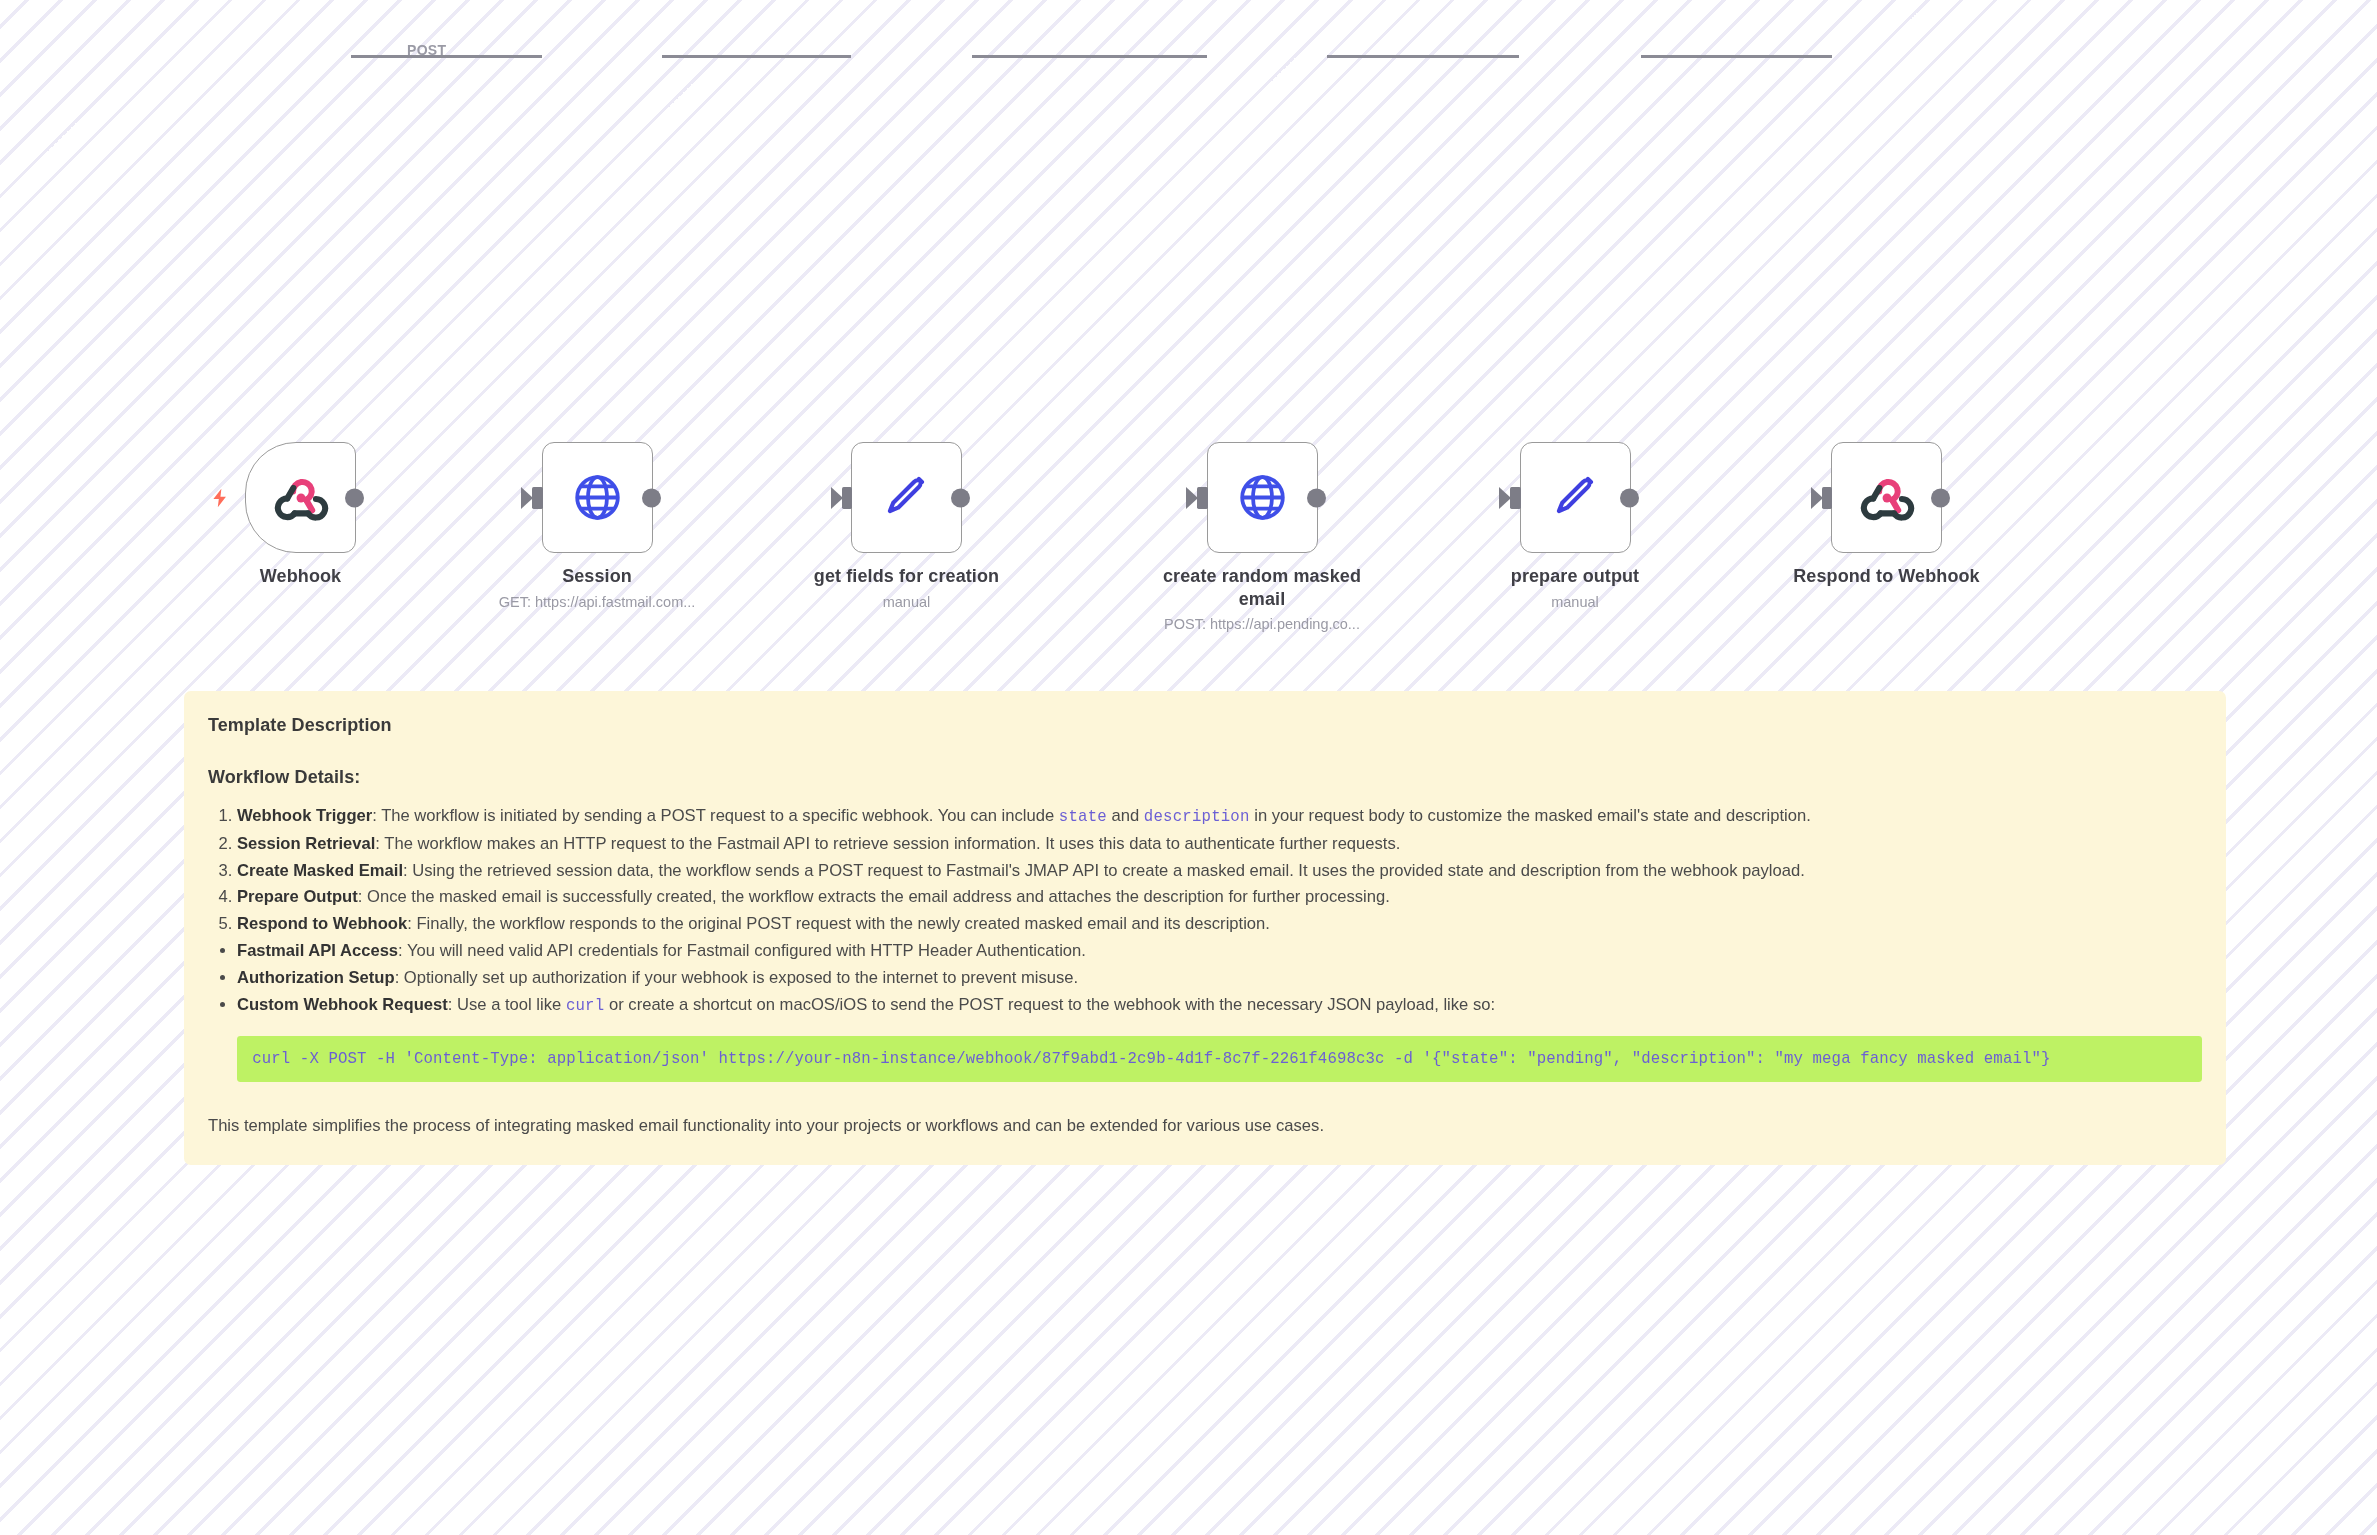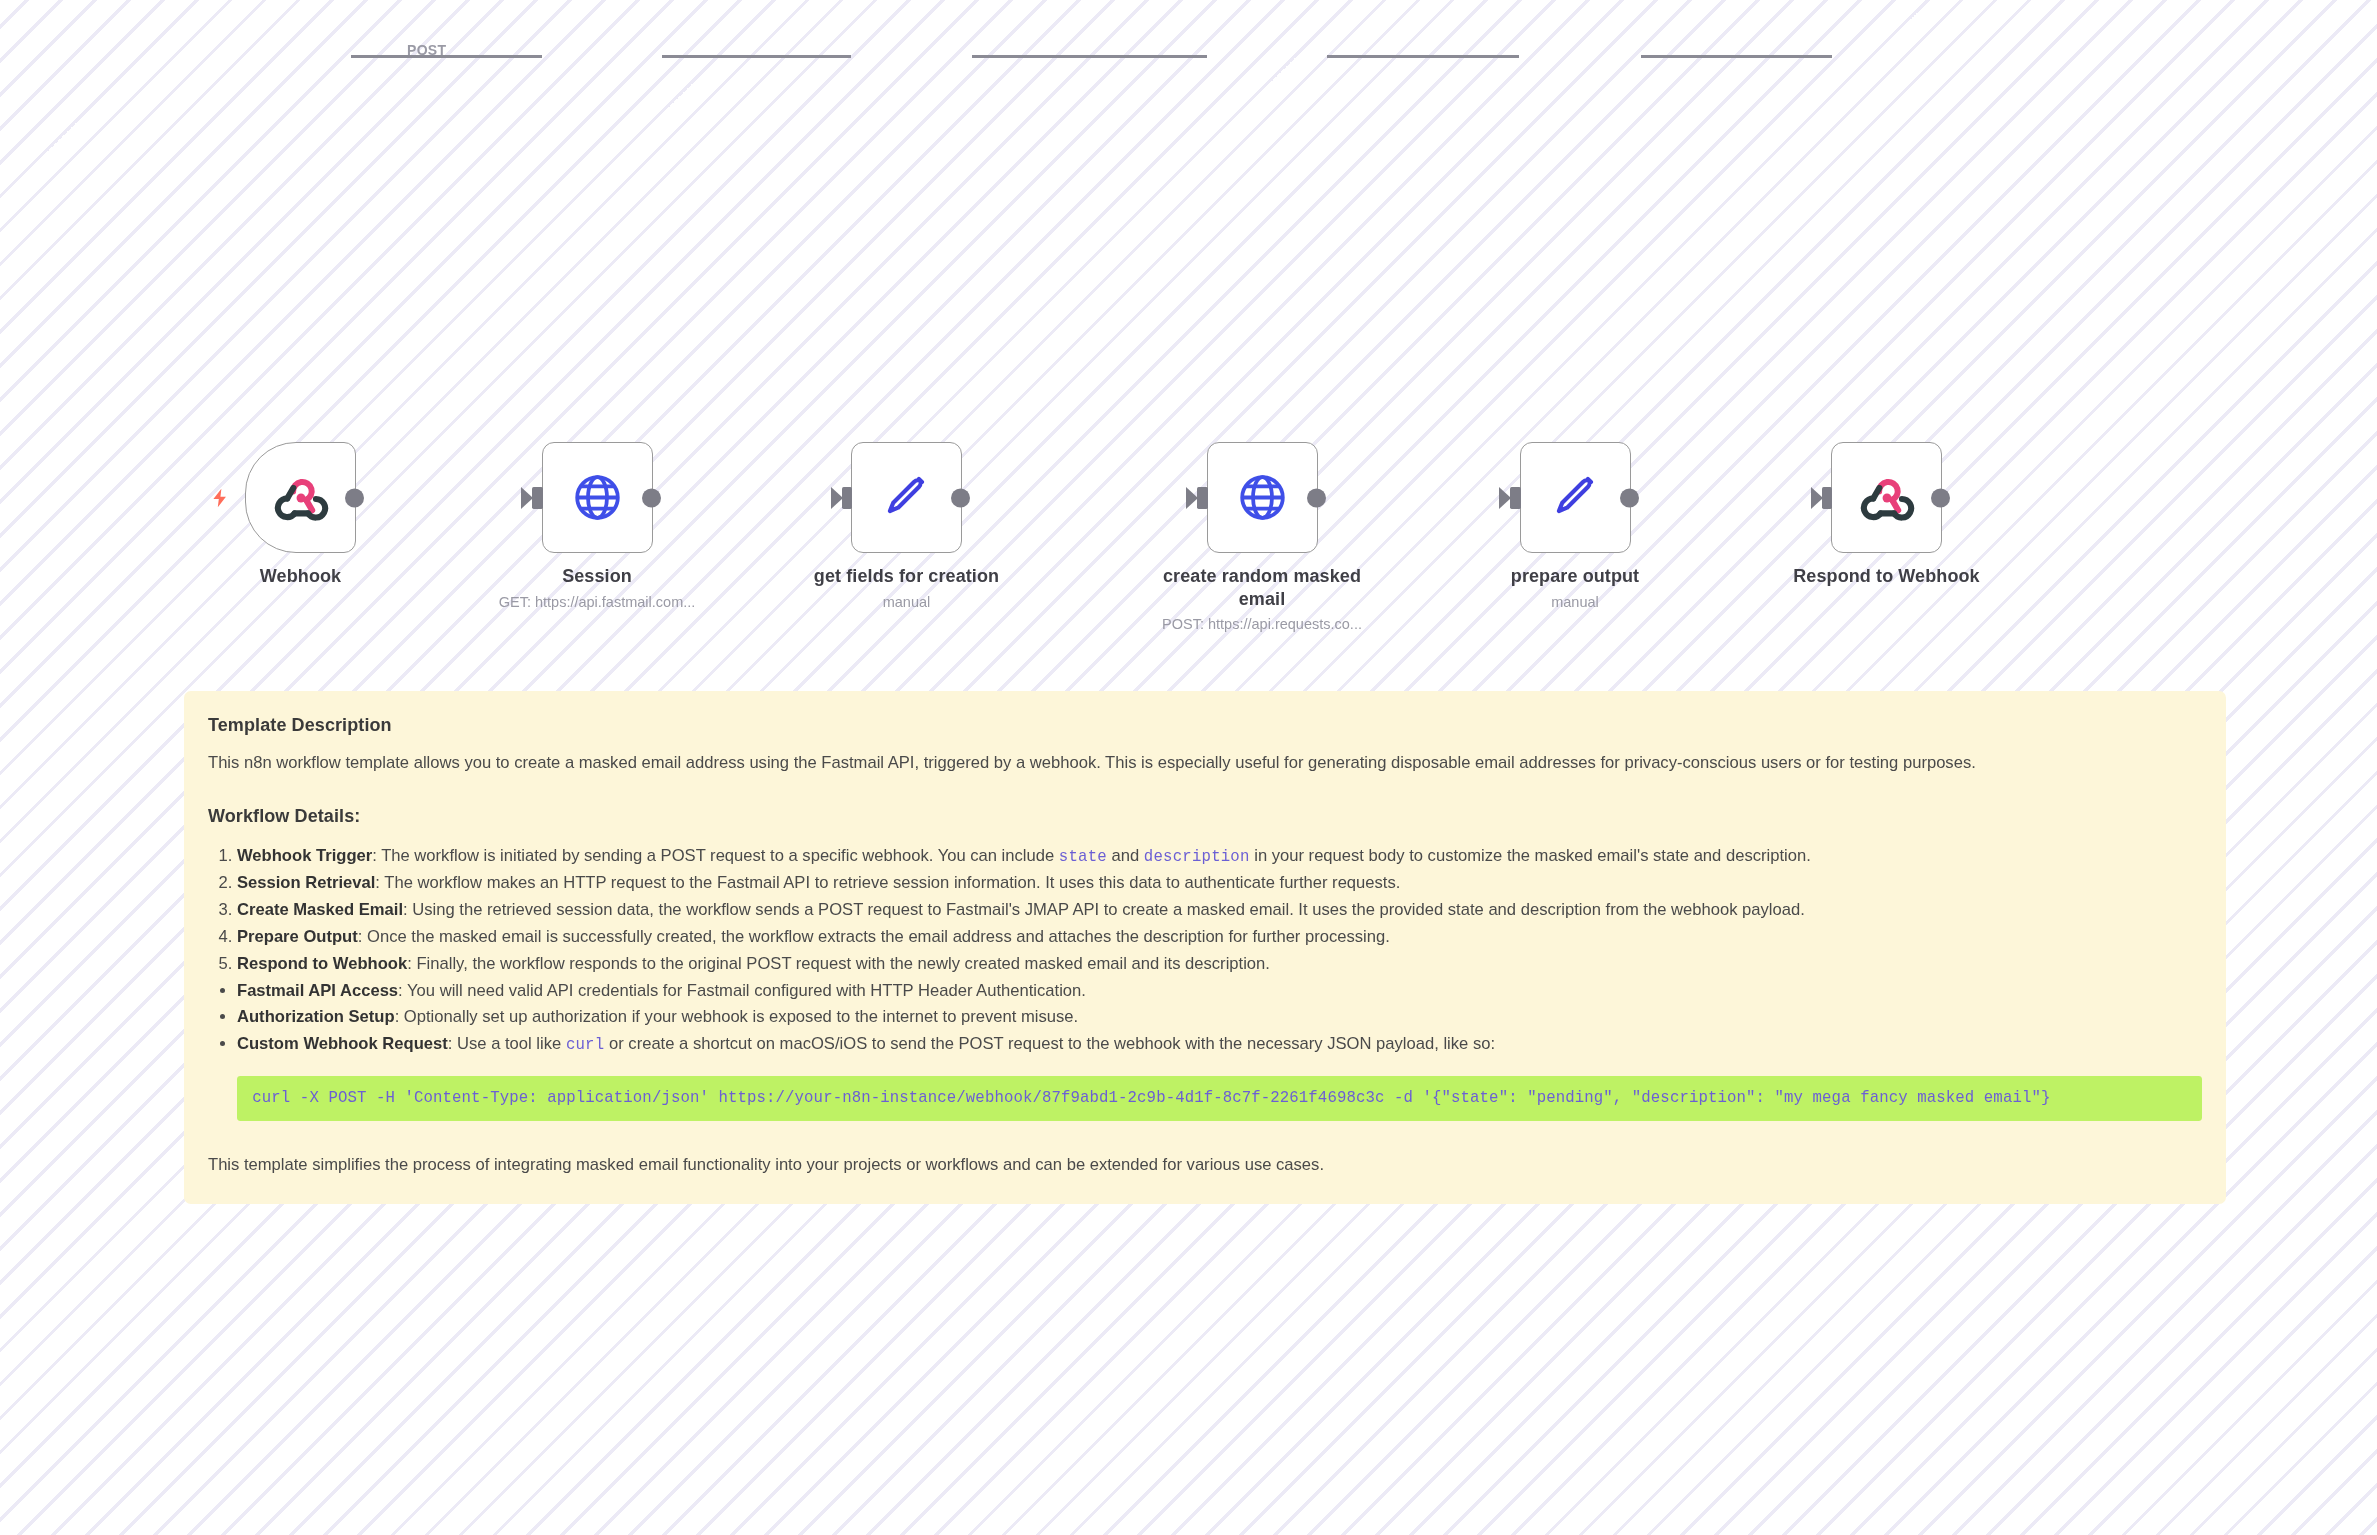--- a/index.html
+++ b/index.html
@@ -288,21 +288,21 @@
     <circle cx="12" cy="12" r="9.2"></circle>
     <ellipse cx="12" cy="12" rx="4.3" ry="9.2"></ellipse>
     <line x1="2.8" y1="12" x2="21.2" y2="12"></line>
     <line x1="4.6" y1="7" x2="19.4" y2="7"></line>
     <line x1="4.6" y1="17" x2="19.4" y2="17"></line>
   </svg>
           <div class="endpoint-in"></div>
           <div class="endpoint-out"></div>
         </div>
         <div class="node-label">create random masked email</div>
-        <div class="node-sub">POST: https://api.requests.co...</div>
+        <div class="node-sub">POST: https://api.pending.co...</div>
       </div>
       <div class="node-wrap" style="left: 1490px; top: 442px; width: 170px;">
         <div class="node-box" style="margin: 0px auto;">
           <svg width="53" height="53" viewBox="0 0 24 24" fill="none" stroke="#3f3fe0" stroke-width="1.9" stroke-linejoin="round">
     <path d="M17.6 3.6c1 1 1 2.6 0 3.6L8.2 16.6l-3.7 1.5 1.5-3.7 9.4-9.4c1-1 2.6-1 3.6 0z"></path>
   </svg>
           <div class="endpoint-in"></div>
           <div class="endpoint-out"></div>
         </div>
         <div class="node-label">prepare output</div>
@@ -325,21 +325,20 @@
           <div class="endpoint-out"></div>
         </div>
         <div class="node-label">Respond to Webhook</div>
       </div>
     </div>
 
   <div id="sticky">
 
     <h3>Template Description</h3>
 
-    <p>This n8n workflow template allows you to create a masked email address using the Fastmail API, triggered by a webhook. This is especially useful for generating disposable email addresses for privacy-conscious users or for testing purposes.</p>
 
     <h3 class="spaced">Workflow Details:</h3>
 
     <ol id="details-list">
         <li><b>Webhook Trigger</b>: The workflow is initiated by sending a POST request to a specific webhook. You can include <code class="inline">state</code> and <code class="inline">description</code> in your request body to customize the masked email's state and description.</li>
         <li><b>Session Retrieval</b>: The workflow makes an HTTP request to the Fastmail API to retrieve session information. It uses this data to authenticate further requests.</li>
         <li><b>Create Masked Email</b>: Using the retrieved session data, the workflow sends a POST request to Fastmail's JMAP API to create a masked email. It uses the provided state and description from the webhook payload.</li>
         <li><b>Prepare Output</b>: Once the masked email is successfully created, the workflow extracts the email address and attaches the description for further processing.</li>
         <li><b>Respond to Webhook</b>: Finally, the workflow responds to the original POST request with the newly created masked email and its description.</li>
       </ol>

